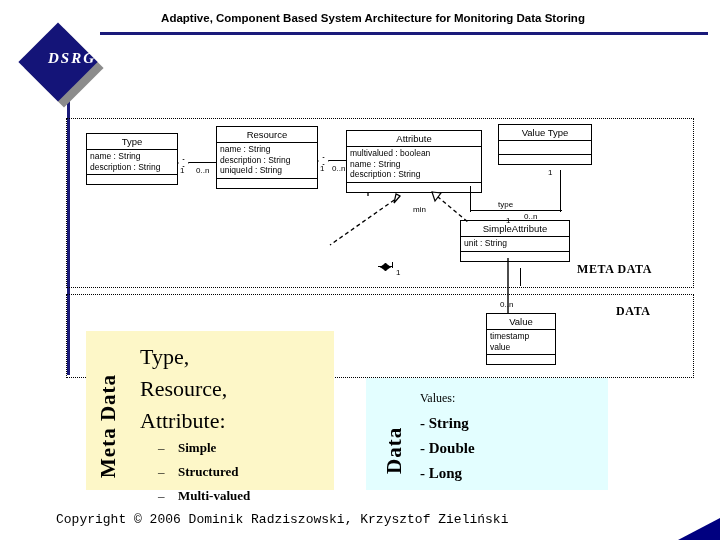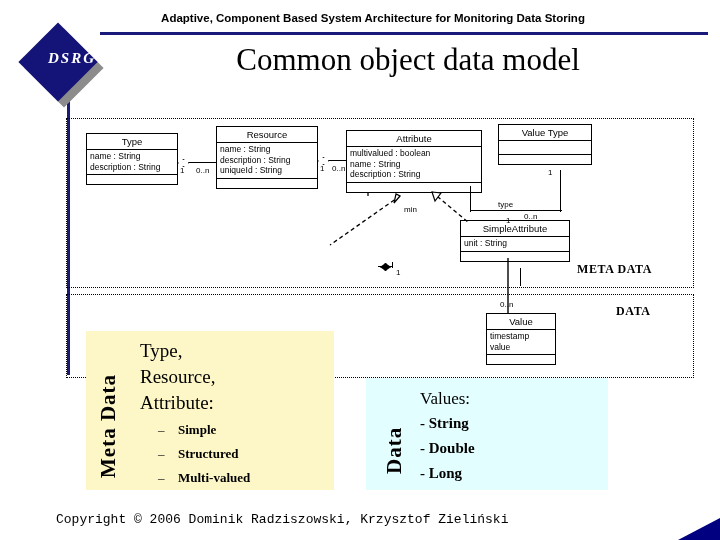--- a/index.html
+++ b/index.html
@@ -115,26 +115,26 @@
     position:absolute;font-family:"Liberation Serif",serif;
     font-weight:bold;font-size:21px;color:#000;
     writing-mode:vertical-rl;transform:rotate(180deg);
     white-space:nowrap;letter-spacing:1px;
   }
   .vl-meta{left:96px;top:346px;height:132px;}
   .vl-data{left:382px;top:394px;height:80px;}
 
   .co-body{position:absolute;font-family:"Liberation Serif",serif;color:#000;}
   .co-meta-body{left:140px;top:338px;width:190px;}
-  .co-meta-body .l1{font-size:19px;line-height:26px;}
+  .co-meta-body .l1{font-size:22px;line-height:26px;margin-top:6px;}
   .co-meta-body ul{margin:2px 0 0 0;padding:0 0 0 18px;list-style:none;}
   .co-meta-body li{font-size:13px;line-height:24px;font-weight:bold;}
   .co-meta-body li .dash{display:inline-block;width:20px;font-weight:normal;}
   .co-data-body{left:420px;top:386px;width:170px;}
-  .co-data-body .l1{font-size:17px;line-height:25px;}
+  .co-data-body .l1{font-size:12px;line-height:25px;}
   .co-data-body .l2{font-size:15px;line-height:25px;font-weight:bold;}
 
   
   .footer{
     position:absolute;left:8px;top:512px;
     font-family:Liberation Mono, monospace;font-size:13px;color:#000;margin-left:48px;
   }
   .corner{
     position:absolute;right:0;bottom:0;width:0;height:0;
     border-left:42px solid transparent;border-bottom:22px solid #000080;
@@ -148,21 +148,20 @@
   <div class="hdr-subtitle">Adaptive, Component Based System Architecture for Monitoring Data Storing</div>
   <div class="hdr-rule"></div>
   <div class="hdr-vline"></div>
 
   <div class="logo-wrap">
     <div class="logo-shadow"></div>
     <div class="logo-dia"></div>
     <div class="logo-text">DSRG</div>
   </div>
 
-  <div class="slide-title">Common object data model</div>
 
   <div class="frame frame-meta"></div>
   <div class="frame frame-data"></div>
   <div class="frame-label lbl-meta">META DATA</div>
   <div class="frame-label lbl-data">DATA</div>
 
   <div class="uml box-type">
     <div class="u-name">Type</div>
     <div class="u-attrs">
       <div>name : String</div>
@@ -226,21 +225,21 @@
   <div class="mult" style="left:332px;top:164px;">0..n</div>
 
   <div class="ln v" style="left:470px;top:186px;height:26px;"></div>
   <div class="ln h" style="left:470px;top:210px;width:92px;"></div>
   <div class="ln v" style="left:560px;top:170px;height:42px;"></div>
   <div class="mult" style="left:548px;top:168px;">1</div>
   <div class="rolelbl" style="left:498px;top:200px;">type</div>
   <div class="mult" style="left:524px;top:212px;">0..n</div>
   <div class="mult" style="left:506px;top:216px;">1</div>
 
-  <div class="rolelbl" style="left:404px;top:205px;">min</div>
+  <div class="rolelbl" style="left:413px;top:205px;">min</div>
 
   <svg width="720" height="540" style="position:absolute;left:0;top:0;pointer-events:none;">
 
     <line x1="432" y1="192" x2="468" y2="222" stroke="#000" stroke-width="1.3" stroke-dasharray="4,3"></line>
     <polygon points="432,192 441,193 435,201" fill="#fff" stroke="#000" stroke-width="1.2"></polygon>
 
     <line x1="400" y1="196" x2="330" y2="245" stroke="#000" stroke-width="1.3" stroke-dasharray="4,3"></line>
     <polygon points="400,196 394,203 396,194" fill="#fff" stroke="#000" stroke-width="1.2"></polygon>
 
     <line x1="368" y1="192" x2="368" y2="196" stroke="#000" stroke-width="1.3"></line>

